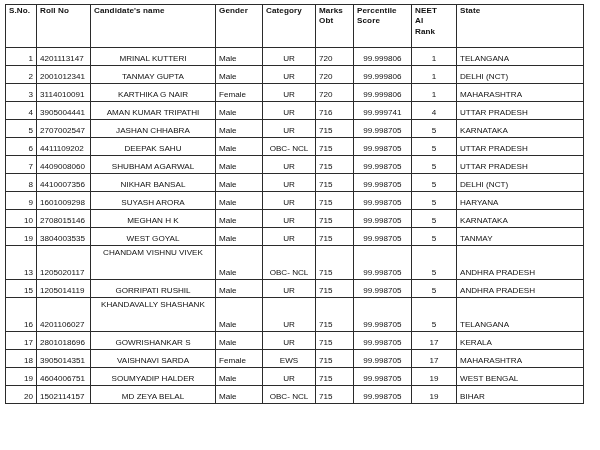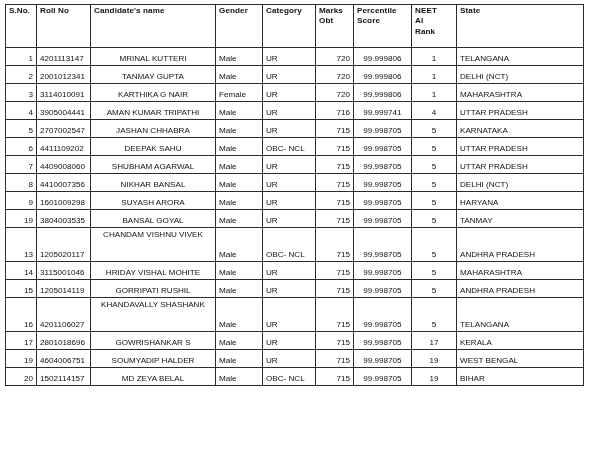--- a/index.html
+++ b/index.html
@@ -54,22 +54,22 @@
   col.c-cat     { width: 53px; }
   col.c-marks   { width: 38px; }
   col.c-pct     { width: 58px; }
   col.c-rank    { width: 45px; }
   col.c-state   { width: 127px; }
 
   td.sno   { text-align: right; }
   td.roll  { text-align: left; }
   td.name  { text-align: center; }
   td.gender{ text-align: left; margin-left: 20px; }
-  td.cat   { text-align: left; }
-  td.marks { text-align: right; }
+  td.cat   { text-align: center; }
+  td.marks { text-align: left; }
   td.pct   { text-align: center; }
   td.rank  { text-align: center; }
   td.state { text-align: left; }
 
   tr.r-normal td { height: 15px; }
   tr.r-tall td   { height: 30px; }
   tr.r-tall td.name { vertical-align: top; padding-top: 2px; margin-left: 20px; }
 
   .hdr-line { display: block; }
 </style>
@@ -218,53 +218,53 @@
           <td class="roll">1601009298</td>
           <td class="name">SUYASH ARORA</td>
           <td class="gender">Male</td>
           <td class="cat">UR</td>
           <td class="marks">715</td>
           <td class="pct">99.998705</td>
           <td class="rank">5</td>
           <td class="state">HARYANA</td>
         </tr>
         <tr class="r-normal">
+          <td class="sno">10</td>
+          <td class="roll">2708015146</td>
+          <td class="name">MEGHAN H K</td>
+          <td class="gender">Male</td>
+          <td class="cat">UR</td>
+          <td class="marks">715</td>
+          <td class="pct">99.998705</td>
+          <td class="rank">5</td>
+          <td class="state">KARNATAKA</td>
+        </tr>
+        <tr class="r-normal">
           <td class="sno">19</td>
           <td class="roll">3804003535</td>
-          <td class="name">BANSAL GOYAL</td>
+          <td class="name">WEST GOYAL</td>
           <td class="gender">Male</td>
           <td class="cat">UR</td>
           <td class="marks">715</td>
           <td class="pct">99.998705</td>
           <td class="rank">5</td>
           <td class="state">TANMAY</td>
         </tr>
         <tr class="r-tall">
           <td class="sno">13</td>
           <td class="roll">1205020117</td>
           <td class="name">CHANDAM VISHNU VIVEK</td>
           <td class="gender">Male</td>
           <td class="cat">OBC- NCL</td>
           <td class="marks">715</td>
           <td class="pct">99.998705</td>
           <td class="rank">5</td>
           <td class="state">ANDHRA PRADESH</td>
         </tr>
         <tr class="r-normal">
-          <td class="sno">14</td>
-          <td class="roll">3115001046</td>
-          <td class="name">HRIDAY VISHAL MOHITE</td>
-          <td class="gender">Male</td>
-          <td class="cat">UR</td>
-          <td class="marks">715</td>
-          <td class="pct">99.998705</td>
-          <td class="rank">5</td>
-          <td class="state">MAHARASHTRA</td>
-        </tr>
-        <tr class="r-normal">
           <td class="sno">15</td>
           <td class="roll">1205014119</td>
           <td class="name">GORRIPATI RUSHIL</td>
           <td class="gender">Male</td>
           <td class="cat">UR</td>
           <td class="marks">715</td>
           <td class="pct">99.998705</td>
           <td class="rank">5</td>
           <td class="state">ANDHRA PRADESH</td>
         </tr>
@@ -284,20 +284,31 @@
           <td class="roll">2801018696</td>
           <td class="name">GOWRISHANKAR S</td>
           <td class="gender">Male</td>
           <td class="cat">UR</td>
           <td class="marks">715</td>
           <td class="pct">99.998705</td>
           <td class="rank">17</td>
           <td class="state">KERALA</td>
         </tr>
         <tr class="r-normal">
+          <td class="sno">18</td>
+          <td class="roll">3905014351</td>
+          <td class="name">VAISHNAVI SARDA</td>
+          <td class="gender">Female</td>
+          <td class="cat">EWS</td>
+          <td class="marks">715</td>
+          <td class="pct">99.998705</td>
+          <td class="rank">17</td>
+          <td class="state">MAHARASHTRA</td>
+        </tr>
+        <tr class="r-normal">
           <td class="sno">19</td>
           <td class="roll">4604006751</td>
           <td class="name">SOUMYADIP HALDER</td>
           <td class="gender">Male</td>
           <td class="cat">UR</td>
           <td class="marks">715</td>
           <td class="pct">99.998705</td>
           <td class="rank">19</td>
           <td class="state">WEST BENGAL</td>
         </tr>

